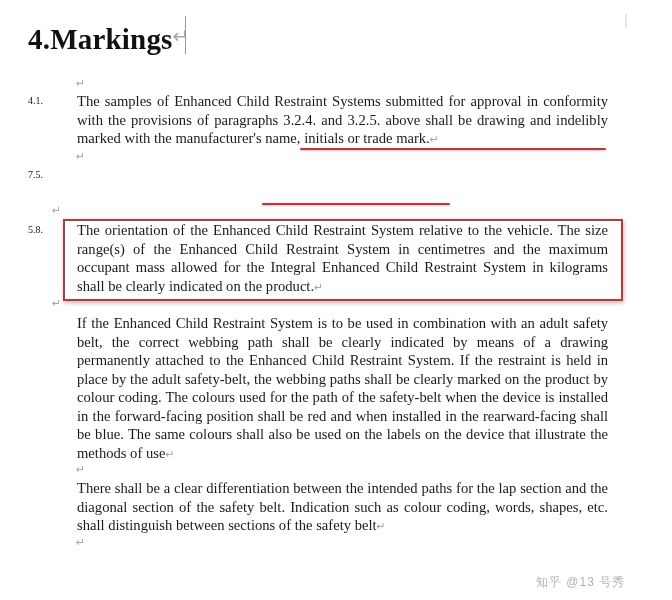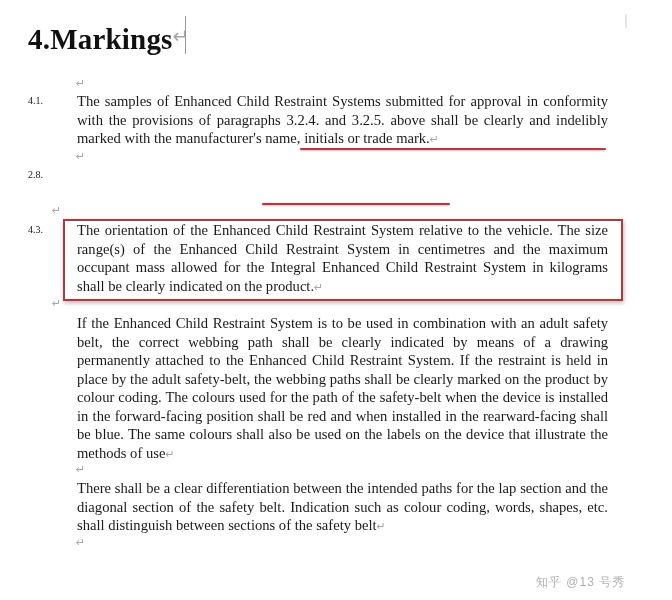--- a/index.html
+++ b/index.html
@@ -120,32 +120,32 @@
 
   <div class="heading">
     <span>4.Markings</span><span class="pilcrow-big">↵</span>
   </div>
   <div class="cursor"></div>
 
   <span class="empty-mark" style="left:76px; top:66px;">↵</span>
 
   <div class="clause-num" style="top:80px;">4.1.</div>
   <div class="para" style="top:80px;">
-    <span>The samples of Enhanced Child Restraint Systems submitted for approval in conformity with the provisions of paragraphs 3.2.4. and 3.2.5. above shall be clearly and indelibly marked with </span><span class="hl">the manufacturer's name, initials or trade mark.</span><span class="pilcrow">↵</span>
+    <span>The samples of Enhanced Child Restraint Systems submitted for approval in conformity with the provisions of paragraphs 3.2.4. and 3.2.5. above shall be drawing and indelibly marked with </span><span class="hl">the manufacturer's name, initials or trade mark.</span><span class="pilcrow">↵</span>
   </div>
   <div class="red-underline" style="left:300px; top:136px; width:306px;"></div>
 
   <span class="empty-mark" style="left:76px; top:139px;">↵</span>
 
-  <div class="clause-num" style="top:154px;">2.8.</div>
+  <div class="clause-num" style="top:154px;">7.5.</div>
   <div class="red-underline" style="left:262px; top:191px; width:188px;"></div>
 
   <span class="empty-mark" style="left:52px; top:193px;">↵</span>
 
-  <div class="clause-num" style="top:209px;">4.3.</div>
+  <div class="clause-num" style="top:209px;">5.8.</div>
   <div class="para" style="top:209px;">
     <span>The orientation of the Enhanced Child Restraint System relative to the vehicle. The size range(s) of the Enhanced Child Restraint System in centimetres and the maximum occupant mass allowed for the Integral Enhanced Child Restraint System in kilograms shall be clearly indicated on the product.</span><span class="pilcrow">↵</span>
   </div>
   <div class="red-box"></div>
 
   <span class="empty-mark" style="left:52px; top:286px;">↵</span>
 
   <div class="para" style="top:302px;">
     <span>If the Enhanced Child Restraint System is to be used in combination with an adult safety belt, the correct webbing path shall be clearly indicated by means of a drawing permanently attached to the Enhanced Child Restraint System. If the restraint is held in place by the adult safety-belt, the webbing paths shall be clearly marked on the product by colour coding. The colours used for the path of the safety-belt when the device is installed in the forward-facing position shall be red and when installed in the rearward-facing shall be blue. The same colours shall also be used on the labels on the device that illustrate the methods of use</span><span class="pilcrow">↵</span>
   </div>

